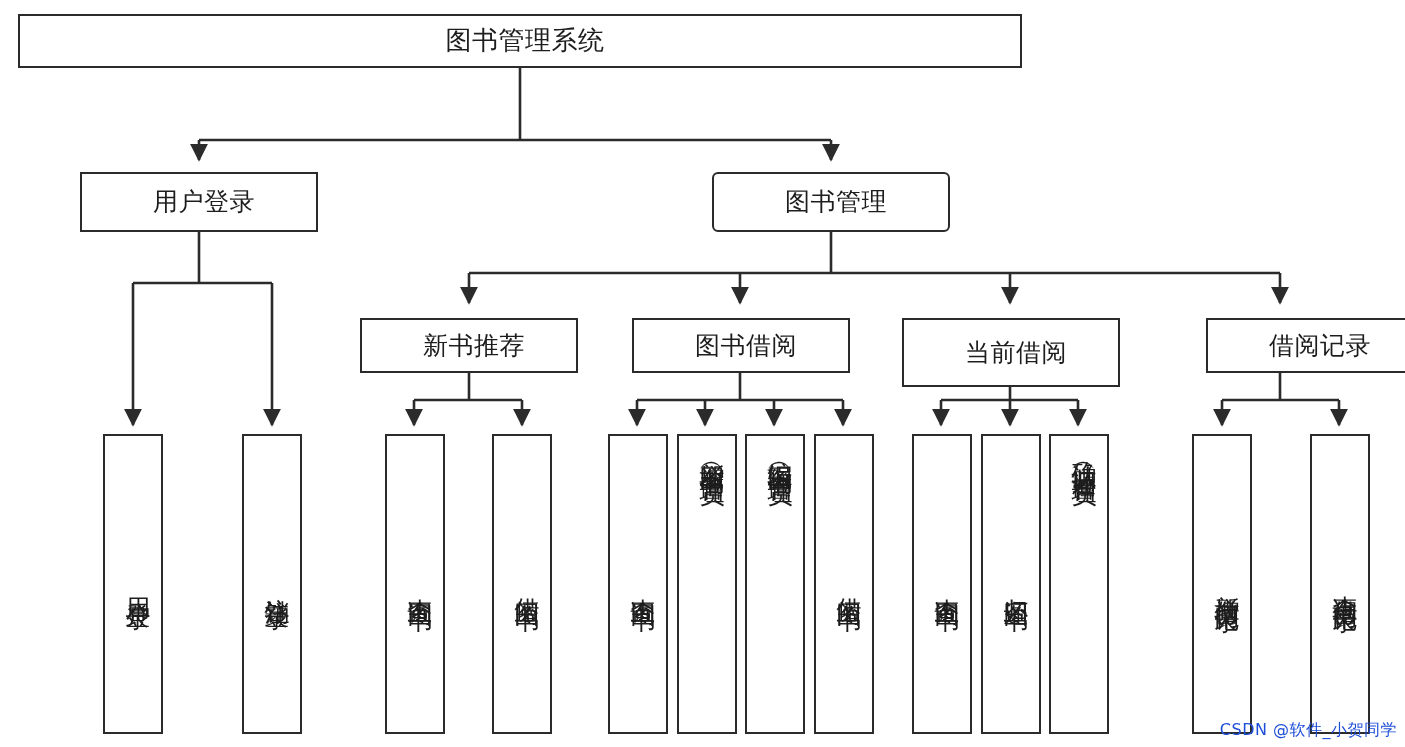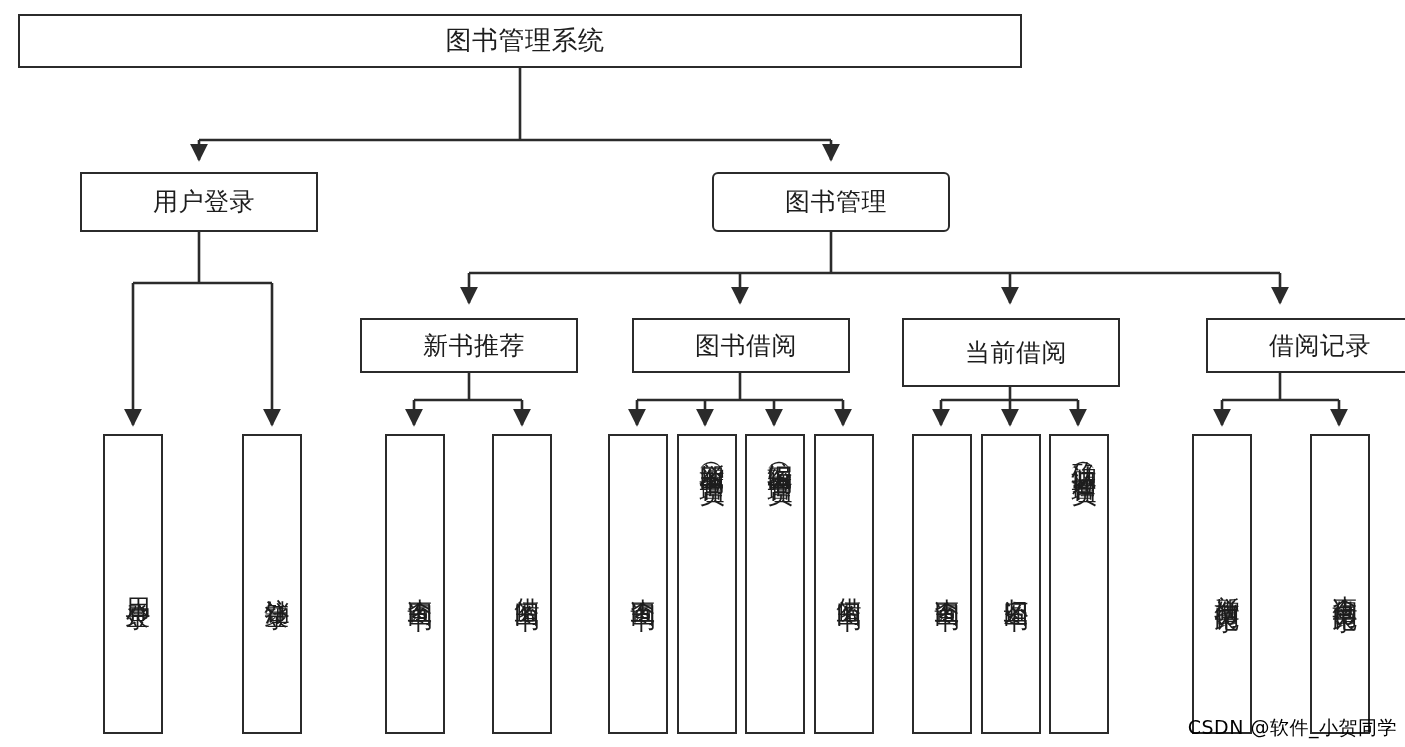--- a/index.html
+++ b/index.html
@@ -68,22 +68,22 @@
     white-space: nowrap;
   }
   .node.leaf.centered {
     align-items: center;
     padding-top: 0;
   }
   .watermark {
     position: absolute;
     right: 8px;
     bottom: 6px;
-    font-size: 19px;
-    color: #000000;
+    font-size: 16px;
+    color: #1d4ed8;
     font-family: "DejaVu Sans", "Liberation Sans", sans-serif;
     white-space: nowrap;
     letter-spacing: 0.5px;
   }
 </style>
 </head>
 <body>
 
 <div id="diagram-root">
 

